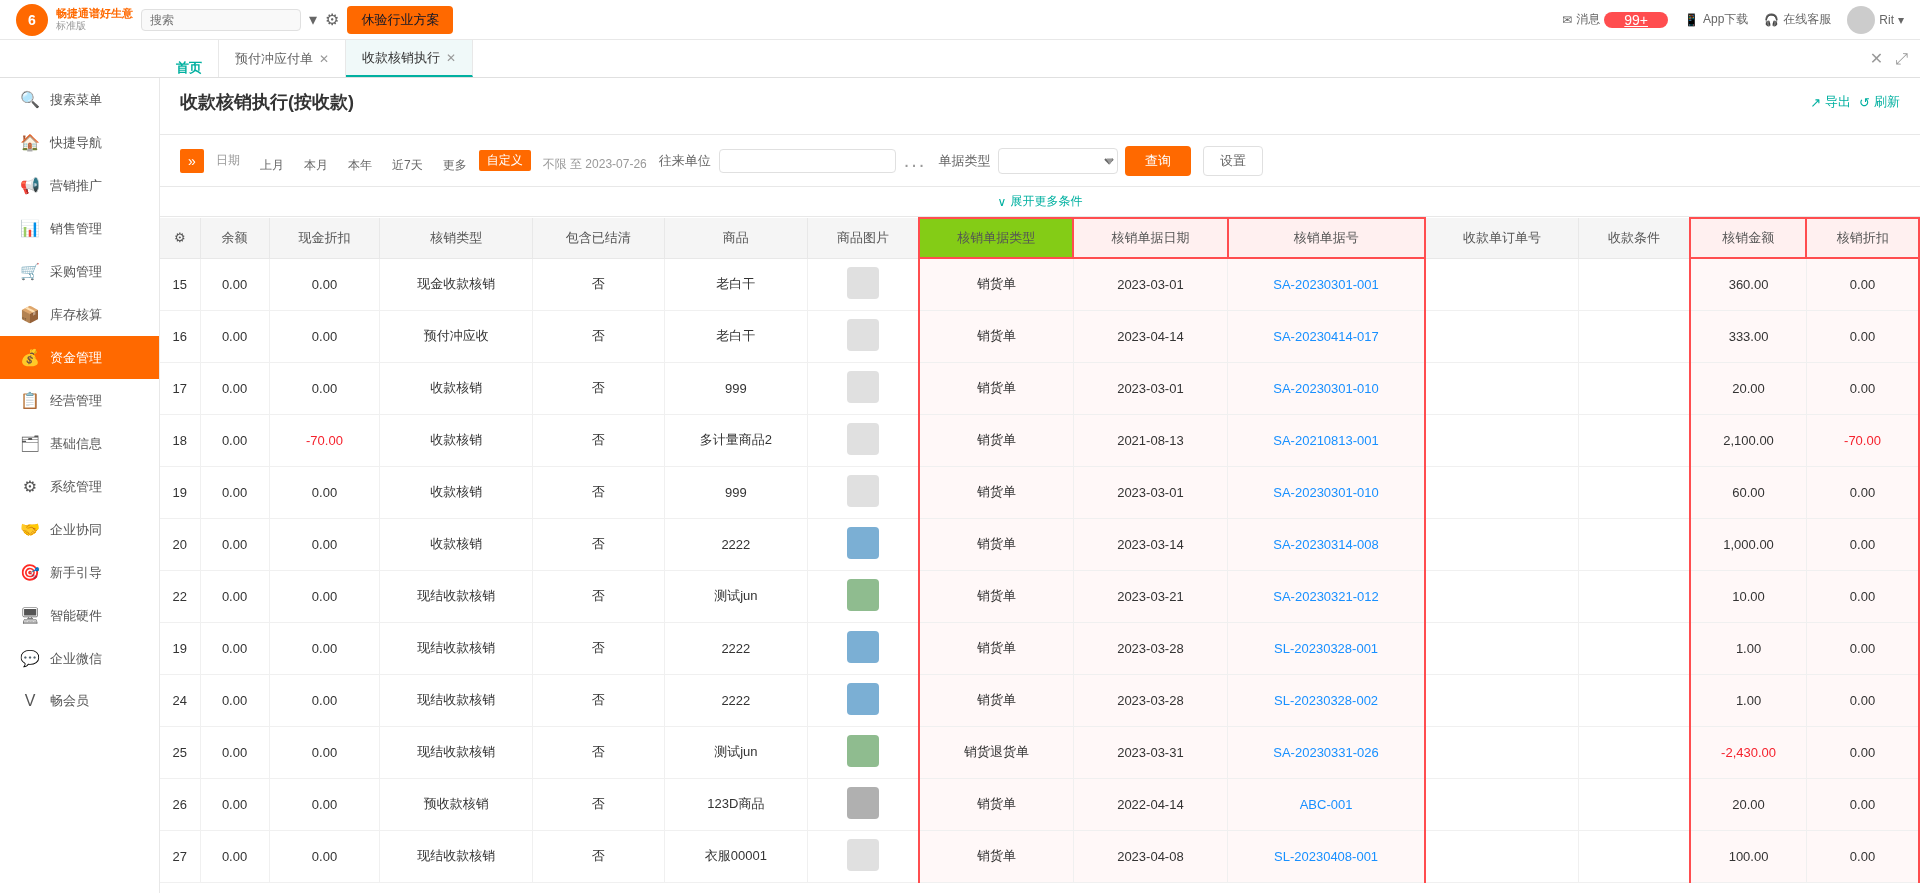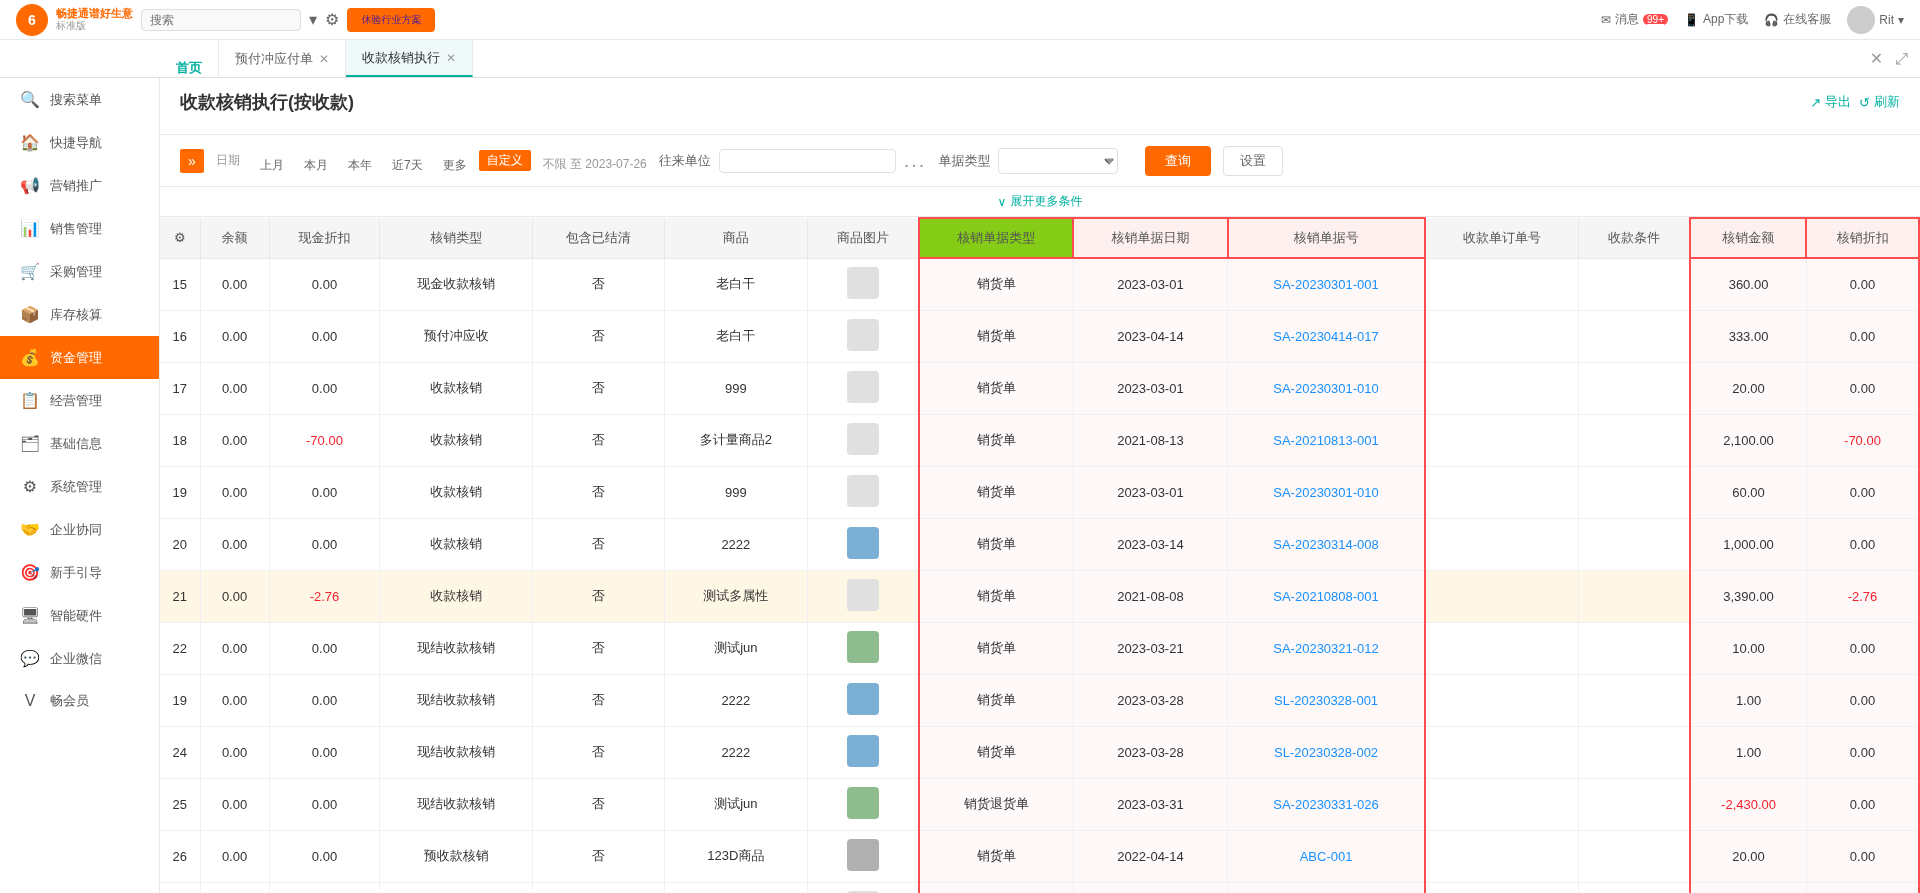--- a/index.html
+++ b/index.html
@@ -4,24 +4,24 @@
   <style>
     * { box-sizing: border-box; margin: 0; padding: 0; }
     body { font-family: 'Microsoft YaHei', Arial, sans-serif; font-size: 13px; background: #f5f5f5; color: #333; overflow: hidden; }
 
     
     .top-bar { height: 40px; background: #fff; display: flex; align-items: center; padding: 0 16px; border-bottom: 1px solid #e8e8e8; gap: 12px; }
     .top-bar-left { display: flex; align-items: center; gap: 8px; flex: 1; }
     .brand-logo { width: 32px; height: 32px; background: #ff6900; border-radius: 50%; display: flex; align-items: center; justify-content: center; color: white; font-weight: bold; font-size: 14px; }
     .top-input { border: 1px solid #e0e0e0; border-radius: 4px; padding: 3px 8px; font-size: 12px; color: #999; width: 160px; background: #f9f9f9; }
     .top-icon-btn { cursor: pointer; color: #666; font-size: 16px; }
-    .solution-btn { background: #ff6900; color: #4c1d95; border: none; border-radius: 4px; padding: 5px 14px; cursor: pointer; font-size: 10px; }
+    .solution-btn { background: #ff6900; color: #0f172a; border: none; border-radius: 4px; padding: 5px 14px; cursor: pointer; font-size: 13px; }
     .top-bar-right { display: flex; align-items: center; gap: 16px; font-size: 12px; color: #666; }
     .msg-badge { position: relative; display: inline-flex; align-items: center; gap: 4px; cursor: pointer; }
-    .badge { background: #ff4d4f; color: white; border-radius: 10px; font-size: 10px; padding: 0 4px; min-width: 16px; text-align: center; text-decoration: underline; }
+    .badge { background: #ff4d4f; color: white; border-radius: 10px; font-size: 14px; padding: 0 20px; min-width: 16px; text-align: center; text-decoration: underline; }
     .top-right-item { cursor: pointer; display: flex; align-items: center; gap: 4px; }
     .user-avatar { width: 28px; height: 28px; background: #ccc; border-radius: 50%; }
 
     
     .tab-bar { height: 38px; background: #fff; display: flex; align-items: stretch; border-bottom: 1px solid #e0e0e0; padding-left: 160px; }
     .tab { display: flex; align-items: center; padding: 0 16px; cursor: pointer; font-size: 13px; color: #666; border-right: 1px solid #e8e8e8; gap: 6px; position: relative; }
     .tab.active { color: #333; background: #f0f9f9; border-bottom: 2px solid #00b0a0; font-weight: 500; }
     .tab-home { color: #00b0a0; font-weight: 700; align-items: flex-end; }
     .tab-close { font-size: 12px; color: #999; cursor: pointer; }
     .tab-bar-actions { margin-left: auto; display: flex; align-items: center; padding-right: 8px; gap: 4px; }
@@ -51,21 +51,21 @@
     .filter-label { color: #999; font-size: 12px; }
     .date-tabs { display: flex; gap: 4px; align-items: center; }
     .date-tab { padding: 2px 8px; cursor: pointer; font-size: 12px; color: #666; border-radius: 2px; margin-top: 10px; }
     .date-custom { background: #ff6900; color: white; padding: 2px 8px; border-radius: 2px; font-size: 12px; cursor: pointer; }
     .date-range { color: #999; font-size: 12px; margin-top: 8px; }
     .filter-field { display: flex; align-items: center; gap: 8px; }
     .filter-field-label { color: #666; font-size: 13px; }
     .filter-input { border: 1px solid #e0e0e0; border-radius: 4px; padding: 4px 10px; font-size: 12px; color: #999; min-width: 160px; background: #fff; }
     .filter-dots { color: #999; font-size: 20px; letter-spacing: 2px; }
     .filter-select { border: 1px solid #e0e0e0; border-radius: 4px; padding: 4px 10px; font-size: 12px; color: #666; min-width: 120px; background: #fff; }
-    .query-btn { background: #ff6900; color: white; border: none; border-radius: 4px; padding: 6px 20px; cursor: pointer; font-size: 13px; margin-left: 20px; }
+    .query-btn { background: #ff6900; color: white; border: none; border-radius: 4px; padding: 6px 20px; cursor: pointer; font-size: 13px; }
     .setting-btn { border: 1px solid #e0e0e0; background: #fff; color: #666; border-radius: 4px; padding: 5px 16px; cursor: pointer; font-size: 13px; }
     .expand-bar { display: flex; align-items: center; justify-content: center; padding: 6px; background: #fff; border-bottom: 1px solid #e8e8e8; cursor: pointer; color: #00b0a0; font-size: 12px; gap: 4px; }
 
     
     .table-container { flex: 1; overflow: auto; background: #fff; }
     table { width: 100%; border-collapse: collapse; font-size: 13px; }
     thead tr { background: #f5f5f5; }
     th { padding: 10px 8px; text-align: center; color: #555; font-weight: 500; border-bottom: 1px solid #e8e8e8; border-right: 1px solid #e8e8e8; white-space: nowrap; position: sticky; top: 0; background: #f5f5f5; z-index: 2; }
     td { padding: 8px 8px; text-align: center; border-bottom: 1px solid #f0f0f0; border-right: 1px solid #f0f0f0; white-space: nowrap; }
     .link-text { color: #1890ff; cursor: pointer; text-decoration: none; }
@@ -360,36 +360,20 @@
     <td>2222</td>
     <td><span style="display:inline-block;width:32px;height:32px;background:#7bafd4;border-radius:4px;"></span></td>
     <td style="border-left:2px solid #ff4d4f;border-right:1px solid #f0f0f0;background:#fff8f8;">销货单</td>
     <td style="background:#fff8f8;border-right:1px solid #f0f0f0;">2023-03-14</td>
     <td style="border-right:2px solid #ff4d4f;background:#fff8f8;"><a class="link-text">SA-20230314-008</a></td>
     <td></td>
     <td></td>
     <td style="border-left:2px solid #ff4d4f;background:#fff8f8;">1,000.00</td>
     <td style="border-right:2px solid #ff4d4f;background:#fff8f8;">0.00</td>
   </tr>
-            <tr class="row-highlighted">
-    <td>21</td>
-    <td>0.00</td>
-    <td class="red-text">-2.76</td>
-    <td>收款核销</td>
-    <td>否</td>
-    <td>测试多属性</td>
-    <td><span style="display:inline-block;width:32px;height:32px;background:#e0e0e0;border-radius:4px;"></span></td>
-    <td style="border-left:2px solid #ff4d4f;border-right:1px solid #f0f0f0;background:#fff8f8;">销货单</td>
-    <td style="background:#fff8f8;border-right:1px solid #f0f0f0;">2021-08-08</td>
-    <td style="border-right:2px solid #ff4d4f;background:#fff8f8;"><a class="link-text">SA-20210808-001</a></td>
-    <td></td>
-    <td></td>
-    <td style="border-left:2px solid #ff4d4f;background:#fff8f8;">3,390.00</td>
-    <td style="border-right:2px solid #ff4d4f;background:#fff8f8;" class="red-text">-2.76</td>
-  </tr>
             <tr>
     <td>22</td>
     <td>0.00</td>
     <td>0.00</td>
     <td>现结收款核销</td>
     <td>否</td>
     <td>测试jun</td>
     <td><span style="display:inline-block;width:32px;height:32px;background:#8fbc8f;border-radius:4px;"></span></td>
     <td style="border-left:2px solid #ff4d4f;border-right:1px solid #f0f0f0;background:#fff8f8;">销货单</td>
     <td style="background:#fff8f8;border-right:1px solid #f0f0f0;">2023-03-21</td>

